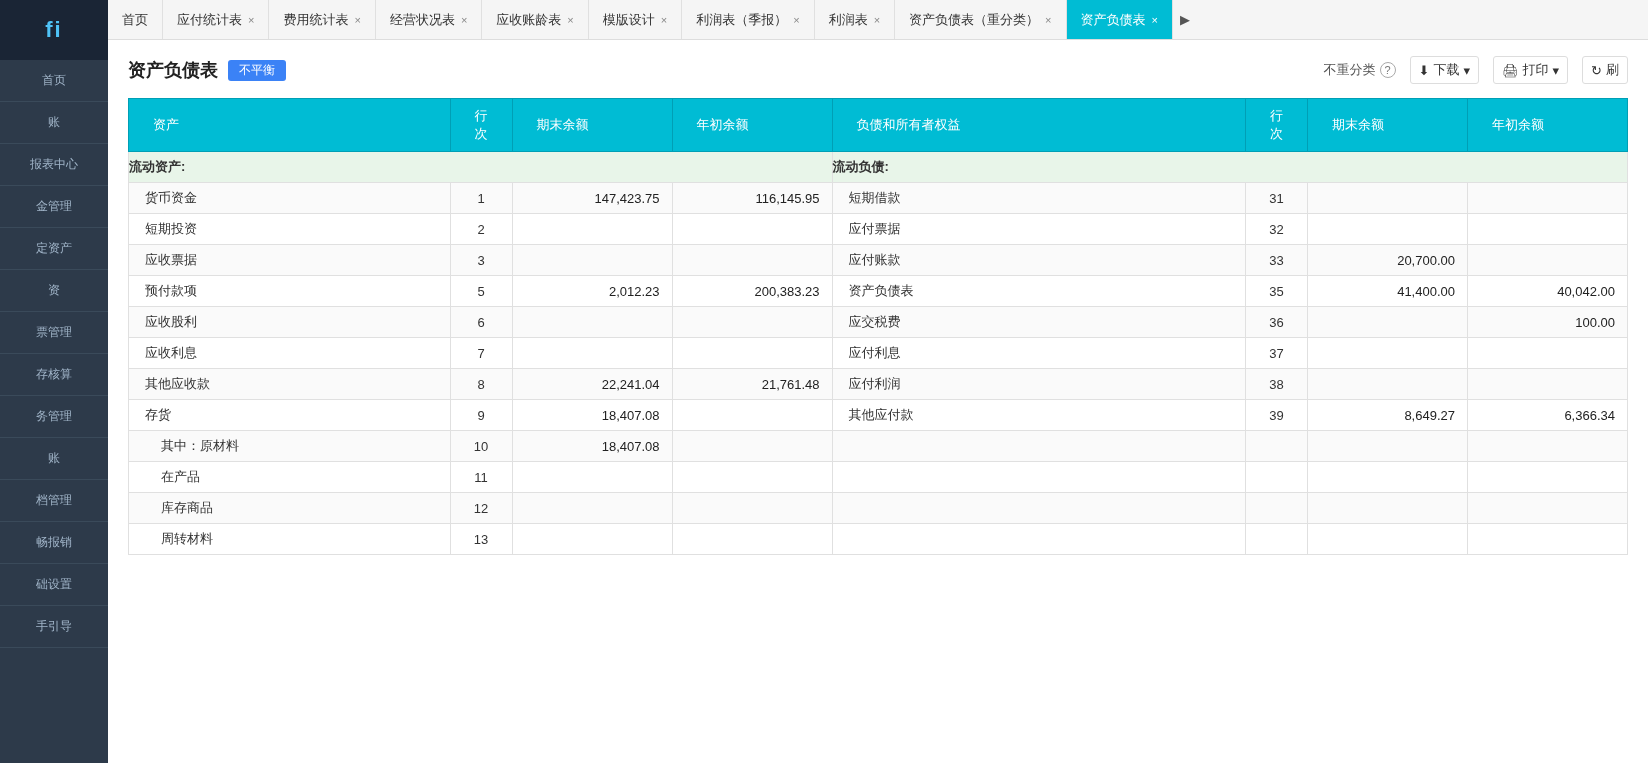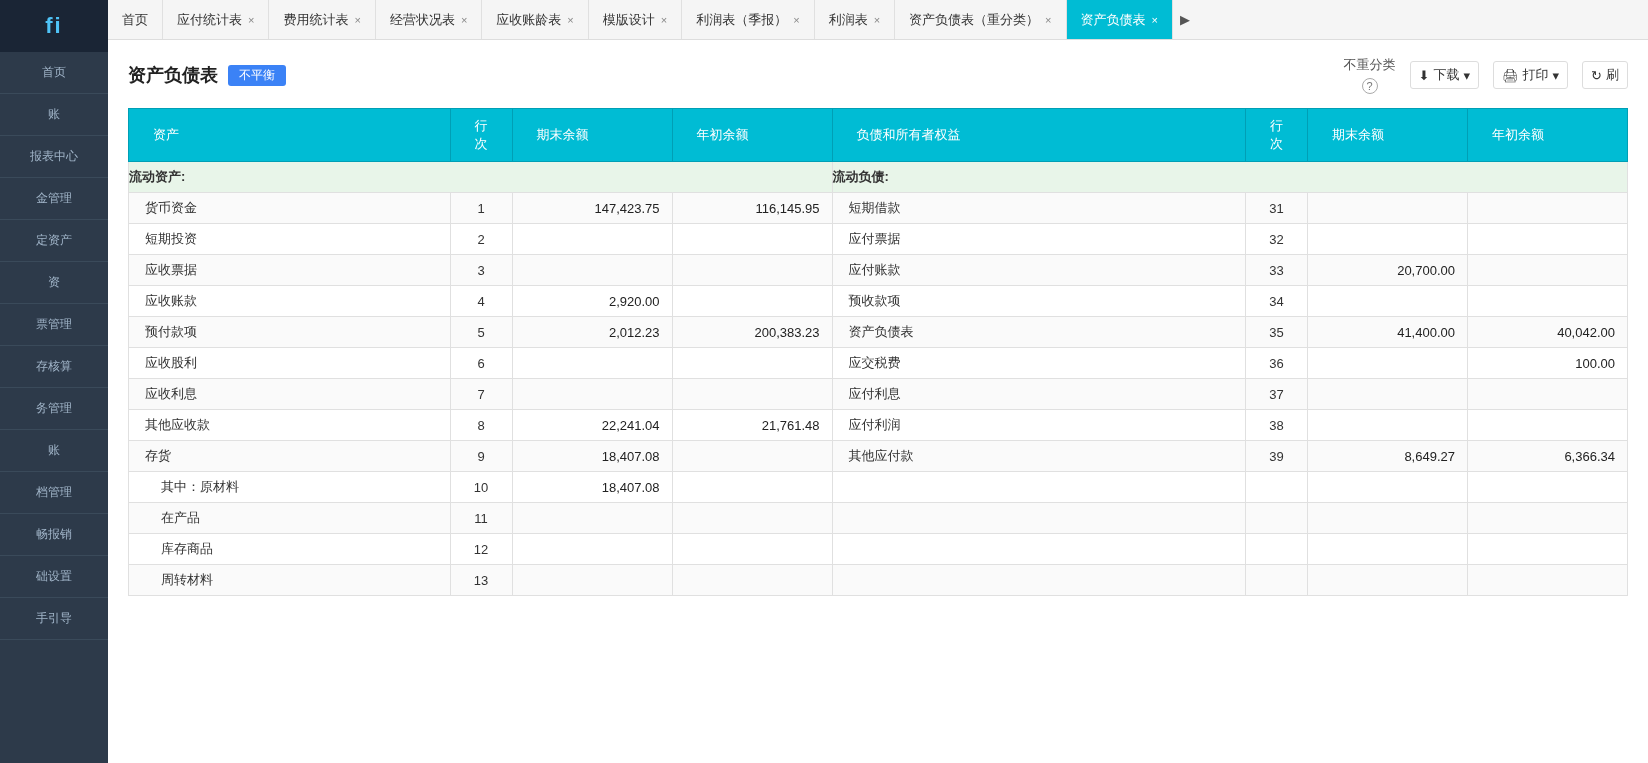--- a/index.html
+++ b/index.html
@@ -10,21 +10,21 @@
       width: 108px;
       background: #2d3a4a;
       color: #c0cfe0;
       display: flex;
       flex-direction: column;
       flex-shrink: 0;
       height: 100%;
       overflow: hidden;
     }
     .sidebar-logo {
-      height: 52px;
+      height: 60px;
       background: #1a2535;
       display: flex;
       align-items: center;
       justify-content: center;
       font-size: 22px;
       font-weight: bold;
       color: #4fc3f7;
       letter-spacing: 2px;
     }
     .sidebar-item {
@@ -138,21 +138,20 @@
       border: 1px solid #ddd;
       background: #fff;
       color: #333;
     }
     .toolbar-text {
       display: flex;
       align-items: center;
       gap: 4px;
       color: #555;
       cursor: default;
-      flex-direction: column;
     }
     .help-icon {
       width: 16px; height: 16px;
       border-radius: 50%;
       border: 1px solid #aaa;
       display: inline-flex;
       align-items: center;
       justify-content: center;
       font-size: 11px;
       color: #777;
@@ -326,30 +325,20 @@
       <td class="left">应收票据</td>
       <td class="row-num">3</td>
       <td class="num"></td>
       <td class="num"></td>
       <td class="left">应付账款</td>
       <td class="row-num">33</td>
       <td class="num">20,700.00</td>
       <td class="num"></td>
     </tr>
           <tr>
-      <td class="left">应收账款</td>
-      <td class="row-num">4</td>
-      <td class="num">2,920.00</td>
-      <td class="num"></td>
-      <td class="left">预收款项</td>
-      <td class="row-num">34</td>
-      <td class="num"></td>
-      <td class="num"></td>
-    </tr>
-          <tr>
       <td class="left">预付款项</td>
       <td class="row-num">5</td>
       <td class="num">2,012.23</td>
       <td class="num">200,383.23</td>
       <td class="left">资产负债表</td>
       <td class="row-num">35</td>
       <td class="num">41,400.00</td>
       <td class="num">40,042.00</td>
     </tr>
           <tr>

